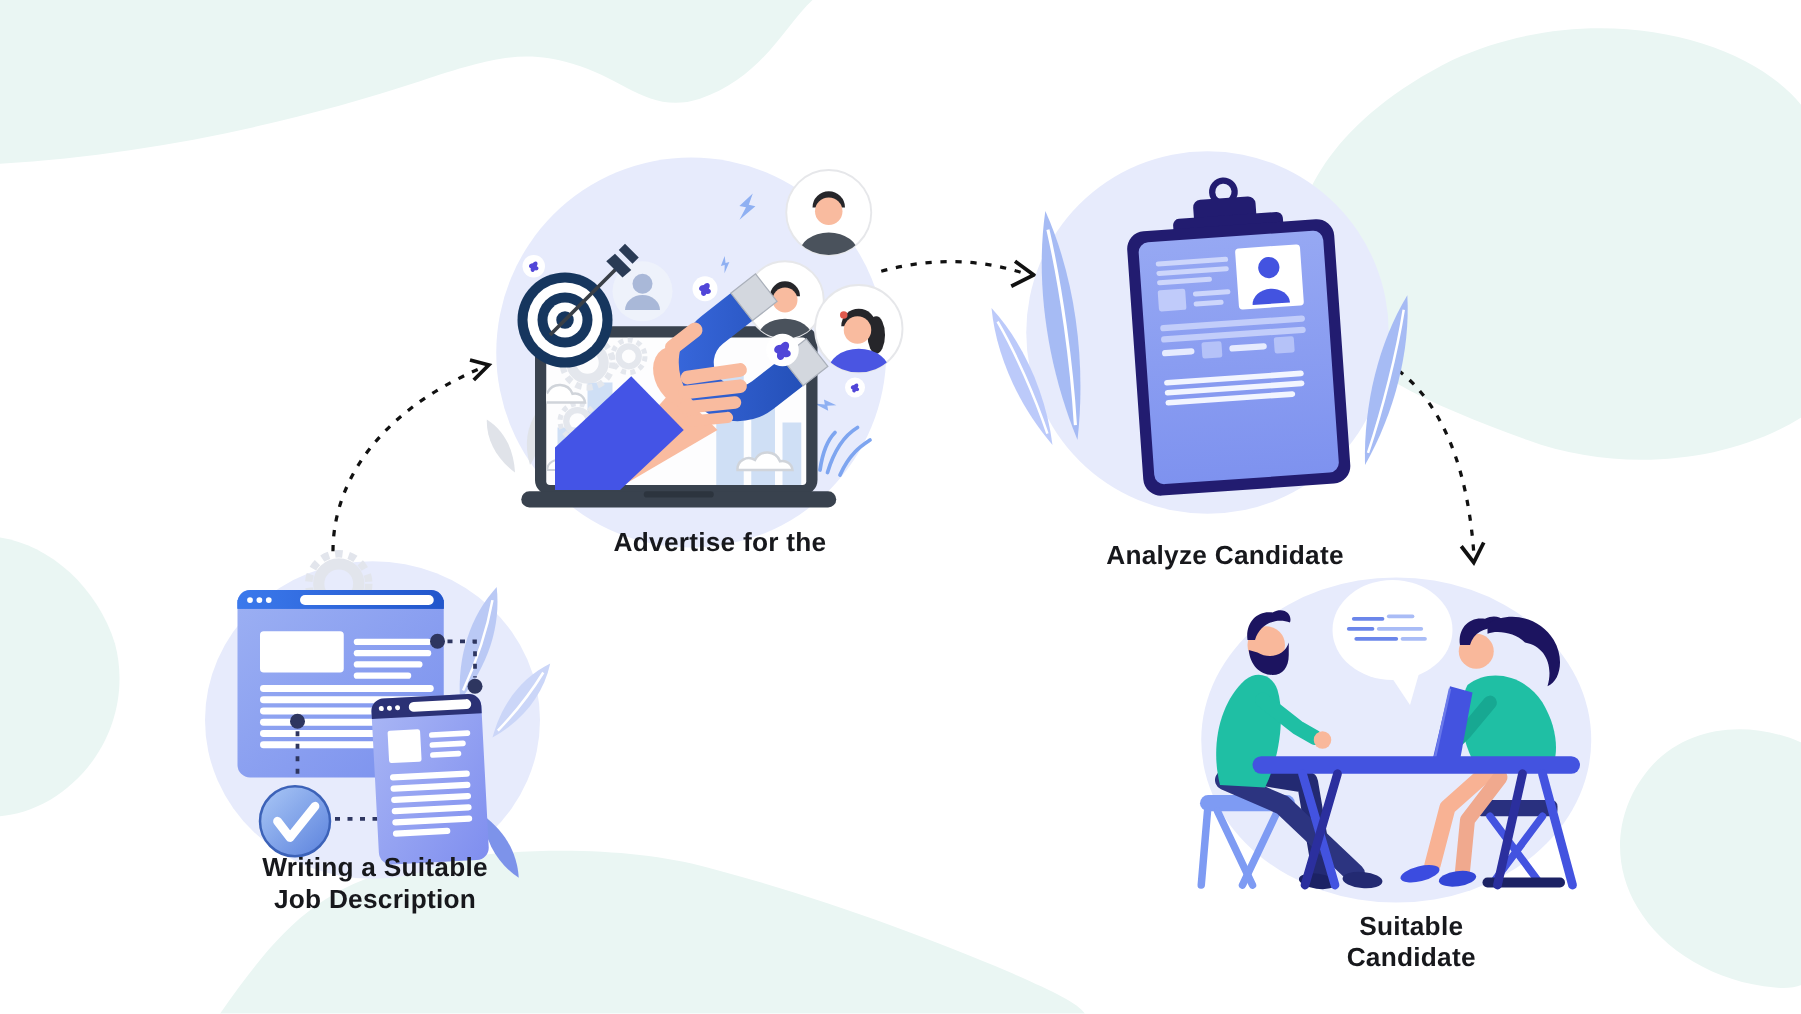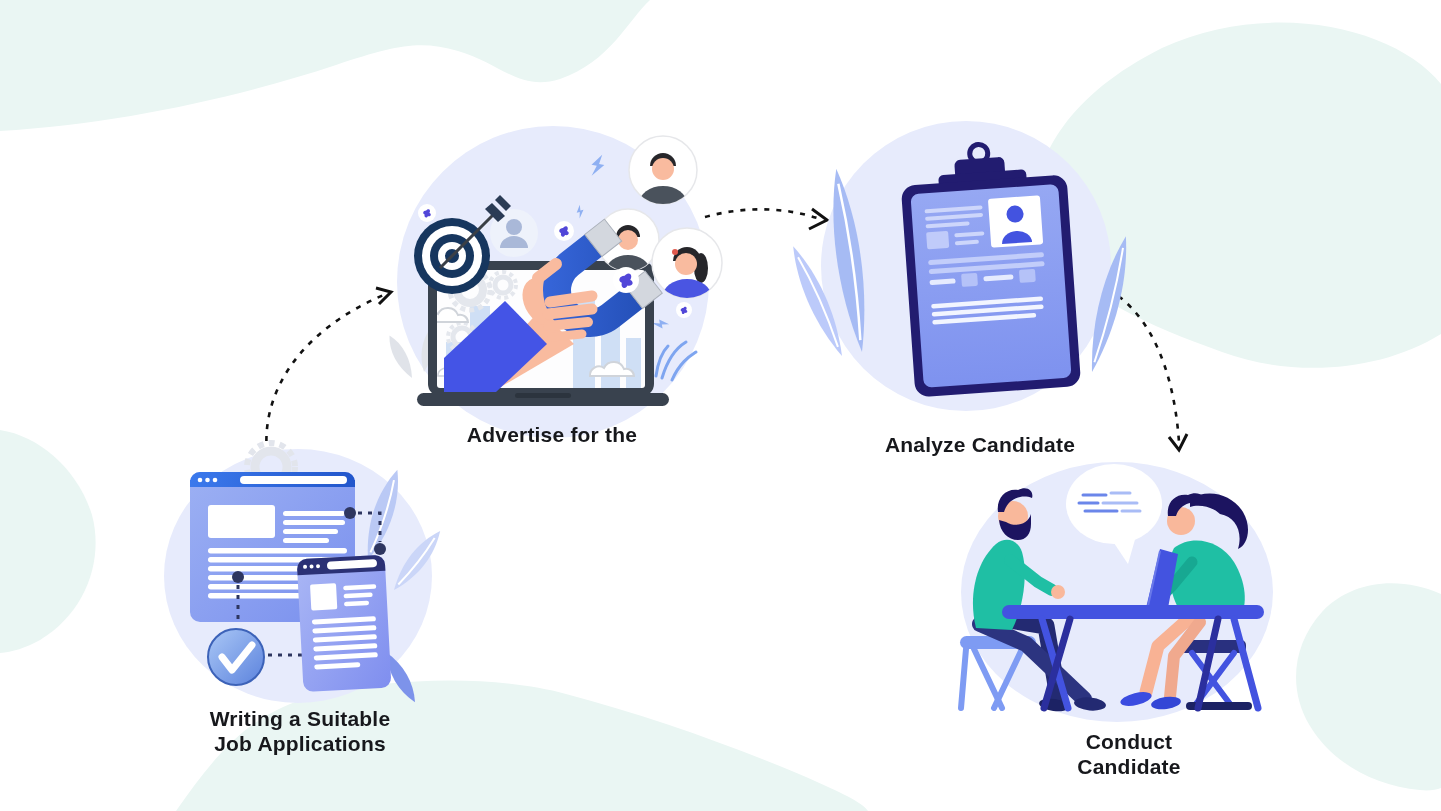--- a/index.html
+++ b/index.html
@@ -399,28 +399,28 @@
     <g>
       <rect x="1002" y="605" width="262" height="14" rx="7" fill="#4353e0"></rect>
       <line x1="1042" y1="619" x2="1068" y2="708" stroke="#4353e0" stroke-width="7" stroke-linecap="round"></line>
       <line x1="1070" y1="619" x2="1044" y2="708" stroke="#2b2f9e" stroke-width="7" stroke-linecap="round"></line>
       <line x1="1218" y1="619" x2="1198" y2="708" stroke="#2b2f9e" stroke-width="7" stroke-linecap="round"></line>
       <line x1="1234" y1="619" x2="1258" y2="708" stroke="#4353e0" stroke-width="7" stroke-linecap="round"></line>
     </g>
   </g>
 </svg>
 
-<div class="caption" style="left:160px;top:706px;width:280px;">
+<div class="caption" style="left:160px;top:682px;width:280px;">
   <span>Writing a Suitable</span>
-  <span>Job Applications</span>
+  <span>Job Description</span>
 </div>
-<div class="caption" style="left:412px;top:422px;width:280px;">
+<div class="caption" style="left:436px;top:422px;width:280px;">
   <span>Advertise for the</span>
 </div>
 <div class="caption" style="left:840px;top:432px;width:280px;">
   <span>Analyze Candidate</span>
 </div>
 <div class="caption" style="left:989px;top:729px;width:280px;">
-  <span>Conduct</span>
+  <span>Suitable</span>
   <span>Candidate</span>
 </div>
 
 </div>
 
 </body></html>

